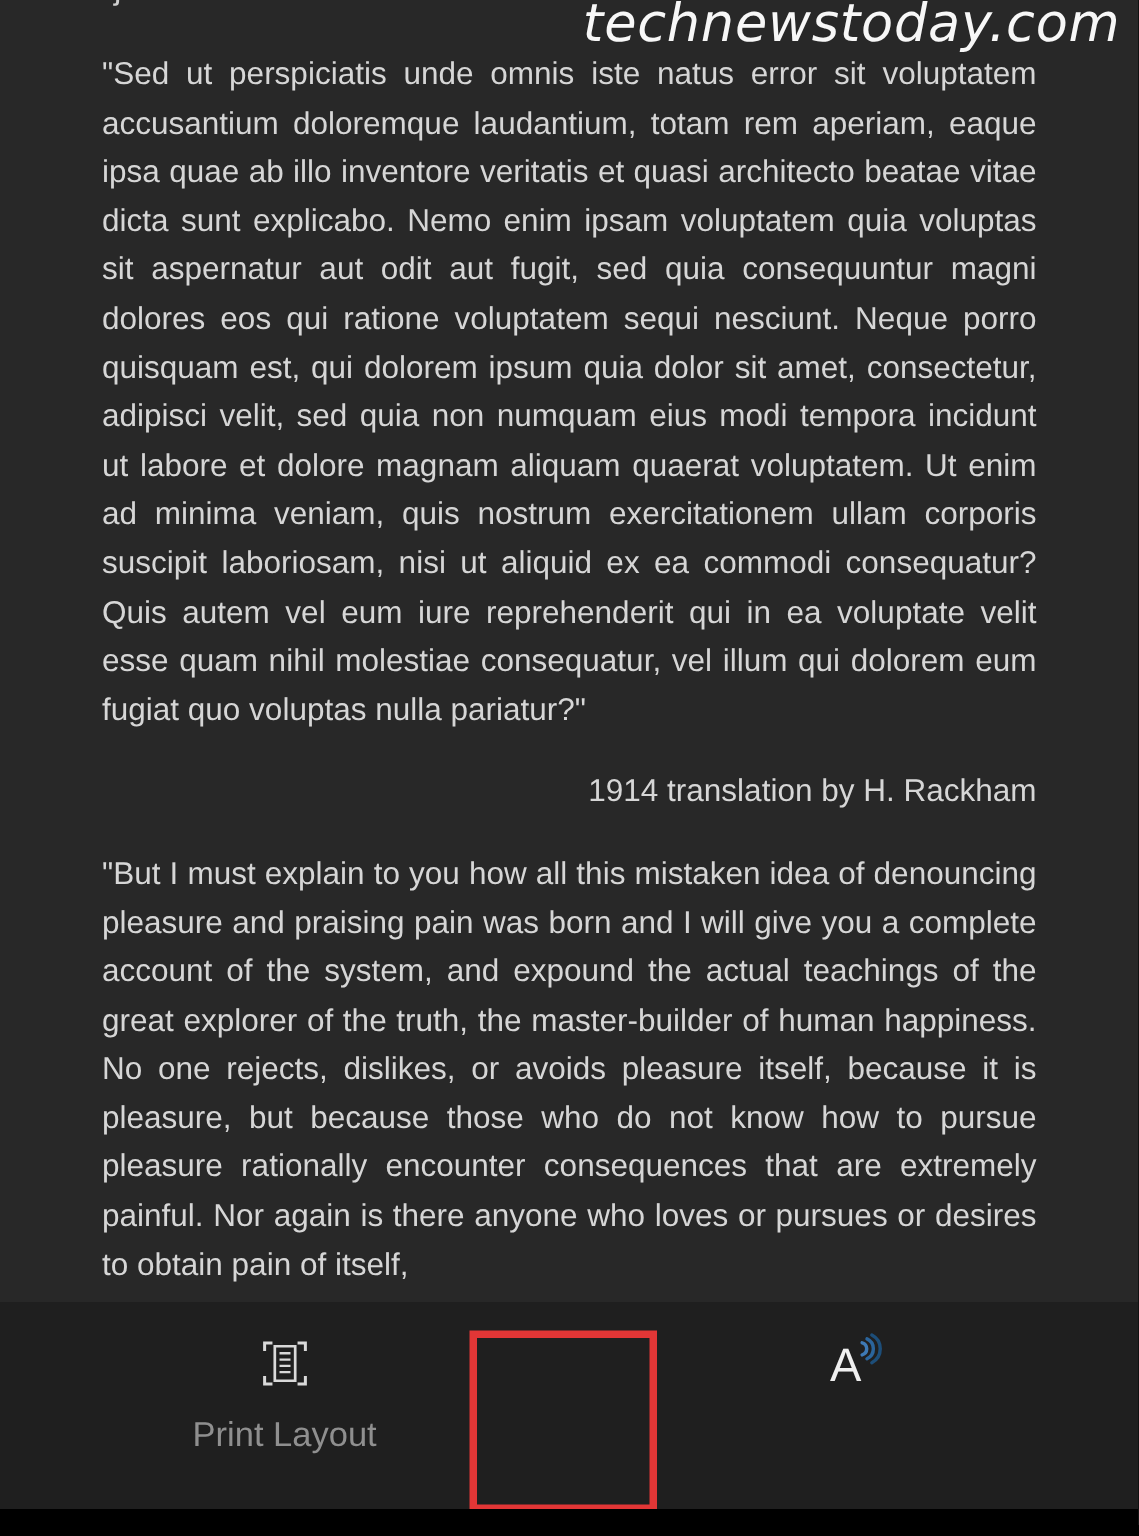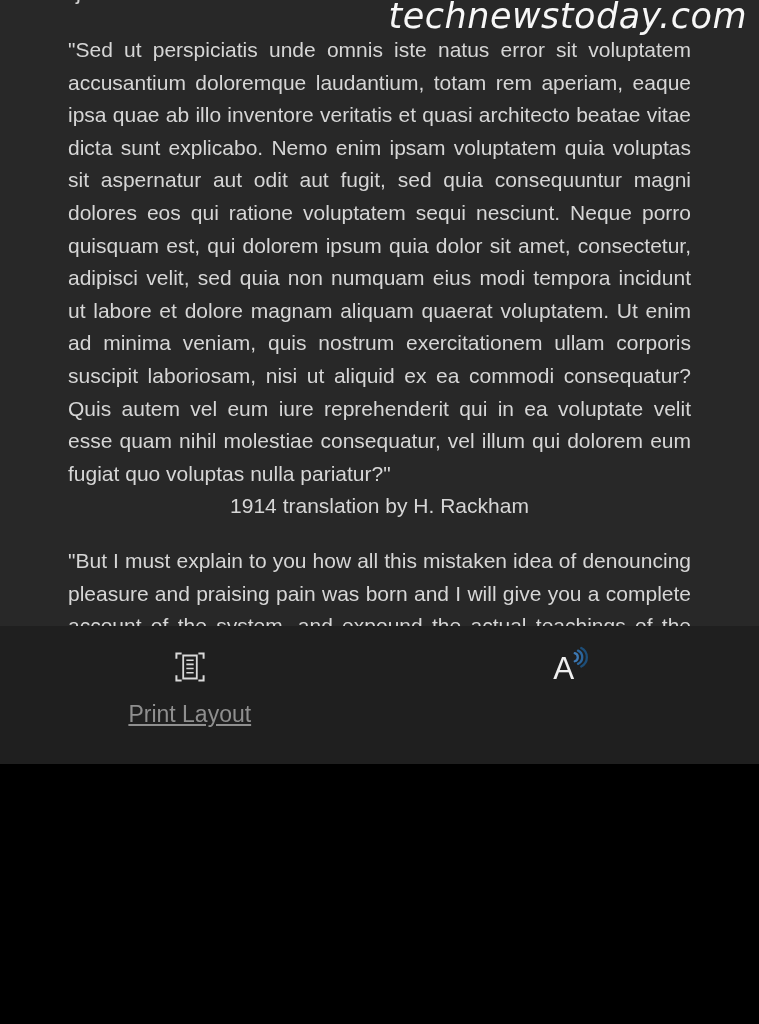--- a/index.html
+++ b/index.html
@@ -1,19 +1,19 @@
 <!DOCTYPE html>
 <html style="--page-bg: #282828; --toolbar-bg: #1f1f1f; --text: #d6d6d6; --label: #8f8f8f; --icon: #d9d9d9; --accent-red: #e23636; --wave-blue: #2b659c; --watermark: #f7f7f7;"><head>
 <meta charset="utf-8">
 <style>
   * { margin:0; padding:0; box-sizing:border-box; }
   html,body { background:#000; }
   .page {
     position:relative;
-    width:759px; height:764px;
+    width:759px; height:1006px;
     background:var(--page-bg, #282828);
     overflow:hidden;
     font-family:"Liberation Sans", sans-serif;
   }
   
   .watermark {
     position:absolute; top:-4px; right:12px;
     font-family:"DejaVu Sans", sans-serif;
     font-style:italic;
     font-size:35px;
@@ -37,21 +37,21 @@
     position:absolute; top:0; left:0; right:0; height:886px;
     overflow:hidden;
     padding:34px 68px 0 68px;
     color:var(--text, #d6d6d6);
     font-size:21px;
     line-height:32.6px;
     text-align:justify;
     z-index:1;
   }
   .content p { margin:0; }
-  .content .note { text-align:center; }
+  .content .note { margin-top:22px; text-align:right; }
   .content .para-2 { margin-top:22px; }
   
   .toolbar {
     position:absolute; left:0; right:0; bottom:0; height:138px;
     background:var(--toolbar-bg, #1f1f1f);
     display:flex;
     align-items:flex-start;
     z-index:2;
   }
   .tb-btn {
@@ -63,21 +63,20 @@
     font-family:"Liberation Sans", sans-serif;
   }
   .tb-icon { width:46px; height:46px; display:block; }
   .tb-icon path, .tb-icon rect, .tb-icon circle, .tb-icon line {
     vector-effect:non-scaling-stroke;
   }
   .tb-label {
     font-size:23px;
     color:var(--label, #8f8f8f);
     white-space:nowrap;
-    text-decoration:underline;
   }
   
   .highlight-box {
     position:absolute;
     left:313px; top:887px;
     width:125px; height:121px;
     border:5px solid var(--accent-red, #e23636);
     z-index:4;
     pointer-events:none;
   }

